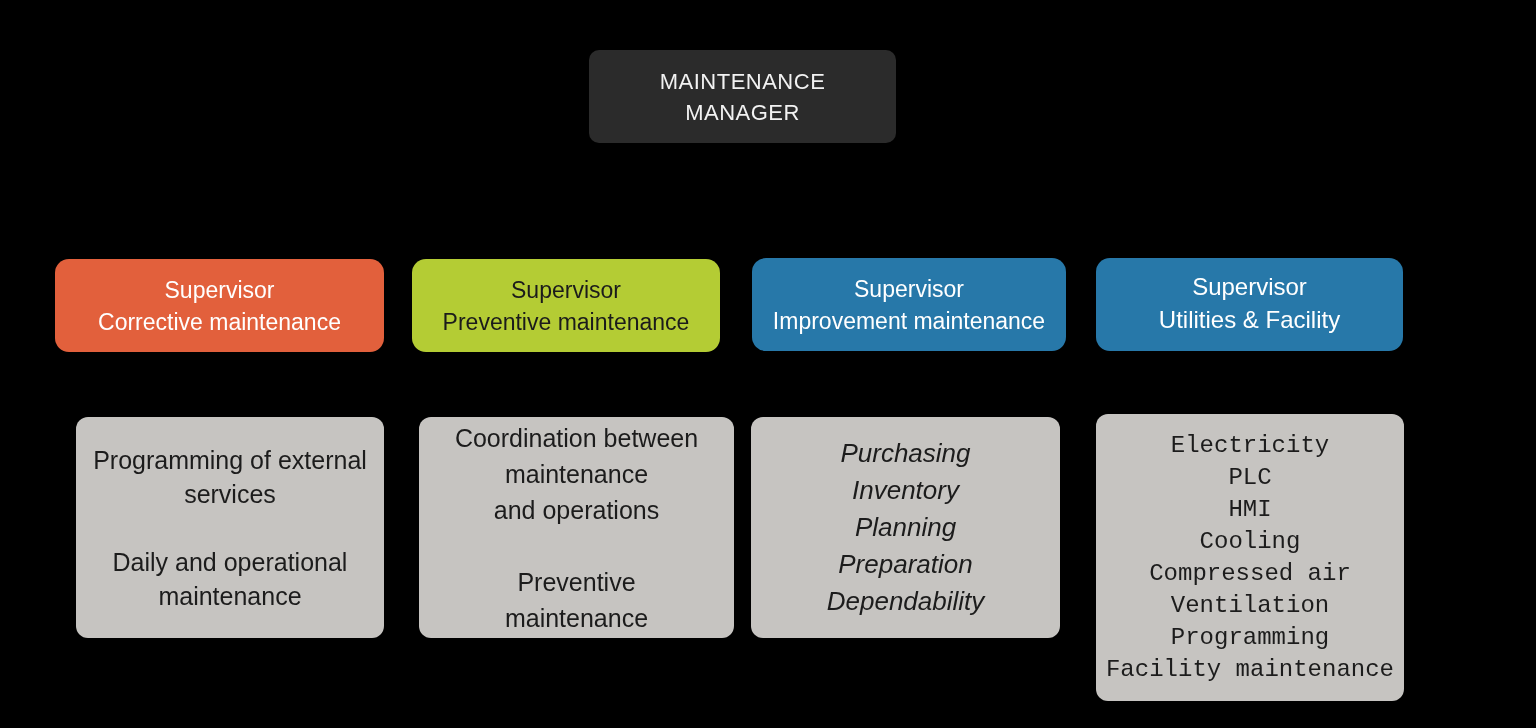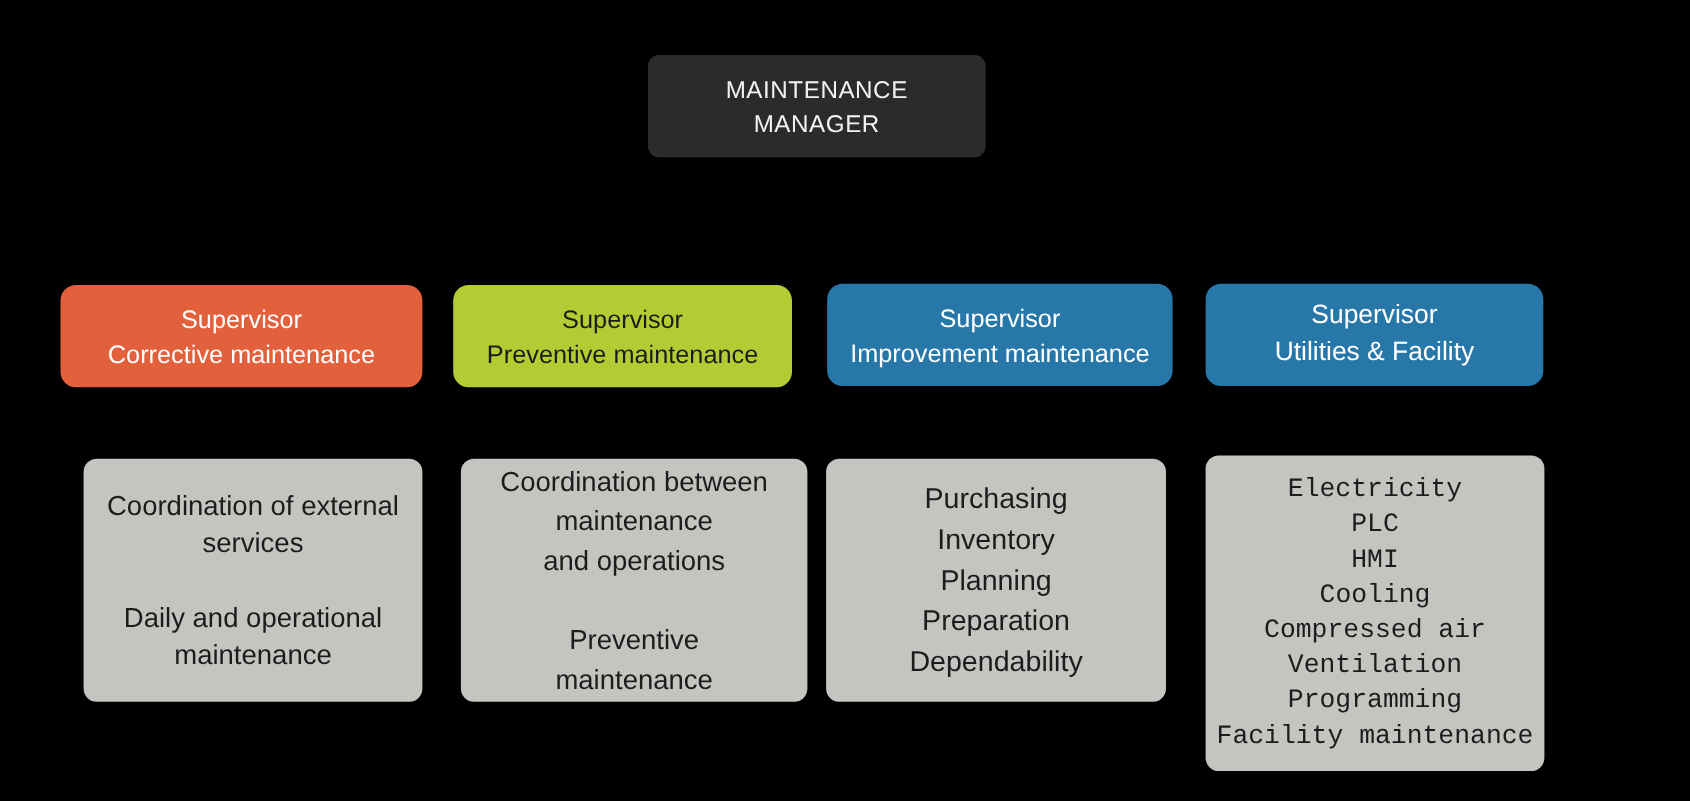--- a/index.html
+++ b/index.html
@@ -73,21 +73,21 @@
     font-size: 25px; line-height: 34px;
   }
   #resp-preventive {
     left: 407px; top: 417px;
     width: 315px; height: 221px;
     font-size: 25px; line-height: 36px;
   }
   #resp-improvement {
     left: 751px; top: 417px;
     width: 309px; height: 221px;
-    font-size: 26px; line-height: 37px;
+    font-size: 26px; line-height: 37px; font-style: italic;
   }
   #resp-utilities {
     left: 1096px; top: 414px;
     width: 308px; height: 287px;
     font-size: 24px; line-height: 32px; font-family: Liberation Mono, monospace;
   }
 </style>
 </head>
 <body>
 
@@ -101,21 +101,21 @@
 
   <div class="node" id="sup-preventive" style="background-color: rgb(180, 204, 52); color: rgb(27, 27, 27);">Supervisor
 Preventive maintenance</div>
 
   <div class="node" id="sup-improvement" style="background-color: rgb(39, 120, 169); color: rgb(255, 255, 255);">Supervisor
 Improvement maintenance</div>
 
   <div class="node" id="sup-utilities" style="background-color: rgb(39, 120, 169); color: rgb(255, 255, 255);">Supervisor
 Utilities &amp; Facility</div>
 
-  <div class="node" id="resp-corrective" style="background-color: rgb(198, 196, 193); color: rgb(28, 28, 28);">Coordination of external
+  <div class="node" id="resp-corrective" style="background-color: rgb(198, 196, 193); color: rgb(28, 28, 28);">Programming of external
 services
 
 Daily and operational
 maintenance</div>
 
   <div class="node" id="resp-preventive" style="background-color: rgb(198, 196, 193); color: rgb(28, 28, 28); margin-left: 12px;">Coordination between
 maintenance
 and operations
 
 Preventive

